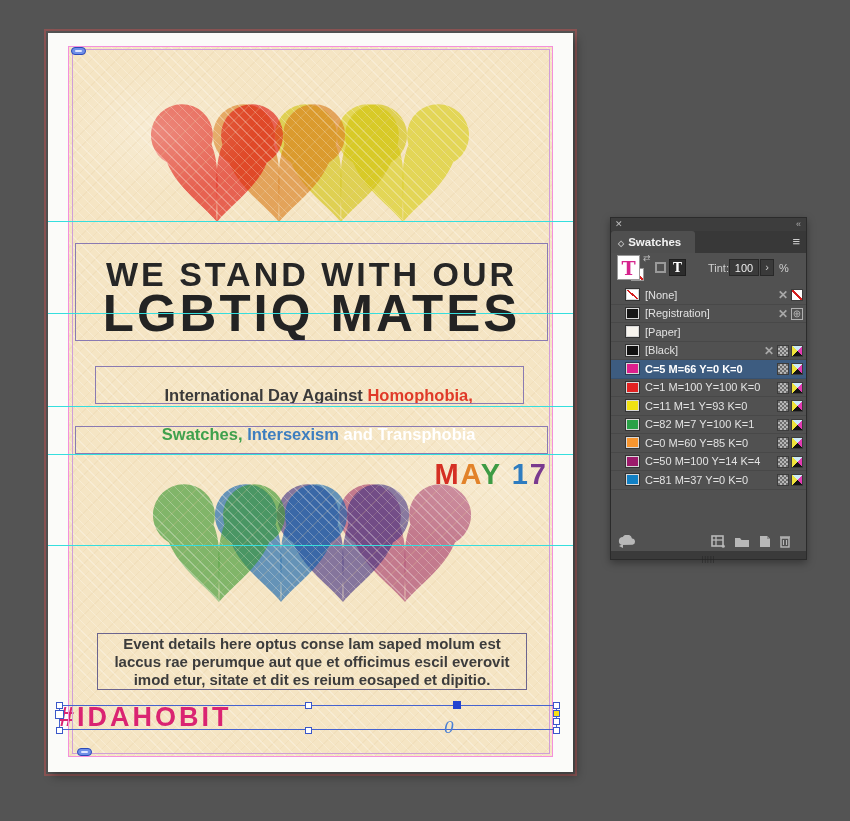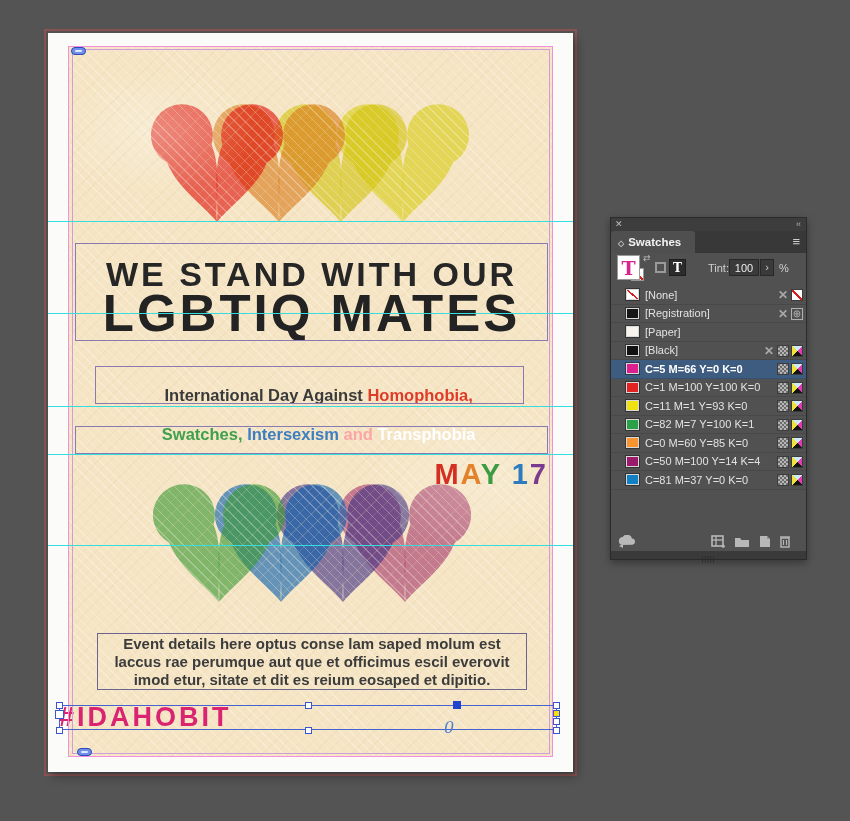--- a/index.html
+++ b/index.html
@@ -144,21 +144,21 @@
       <use href="#tear" transform="rotate(-22)" fill-opacity="0.62"></use>
         <use href="#tear" transform="rotate(22)" fill-opacity="0.62"></use>
       </g>
   </svg>
   <div class="poster-tex"></div>
 
   <div class="headline1">WE STAND WITH OUR</div>
   <div class="headline2">LGBTIQ MATES</div>
   <div class="subtitle">
     <span style="color: rgb(58, 58, 58);">International Day Against </span><span style="color: rgb(224, 58, 40);">Homophobia,</span><br>
-    <span style="color: rgb(63, 161, 77);">Swatches,</span><span> </span><span style="color: rgb(61, 126, 192);">Intersexism</span><span style="color: #fca5a5;"> and </span><span style="color: #ffffff;">Transphobia</span>
+    <span style="color: rgb(63, 161, 77);">Swatches,</span><span> </span><span style="color: rgb(61, 126, 192);">Intersexism</span><span style="color: #ffffff;"> and </span><span style="color: #ffffff;">Transphobia</span>
   </div>
   <div class="maydate">
     <span style="color: rgb(213, 47, 35);">M</span><span style="color: rgb(226, 130, 42);">A</span><span style="color: rgb(61, 155, 68);">Y</span><span> </span><span style="color: rgb(46, 124, 192);">1</span><span style="color: rgb(122, 58, 143);">7</span>
   </div>
   <div class="eventbox">Event details here optus conse lam saped molum est laccus rae perumque aut que et officimus escil everovit imod etur, sitate et dit es reium eosaped et dipitio.</div>
   <div class="hashtag" style="color: rgb(218, 36, 114);">#IDAHOBIT</div>
 
   <div class="frame-edge" style="left:75px;top:243px;width:473px;height:98px;"></div>
   <div class="frame-edge" style="left:95px;top:366px;width:429px;height:38px;"></div>
   <div class="frame-edge" style="left:75px;top:426px;width:473px;height:28px;"></div>

